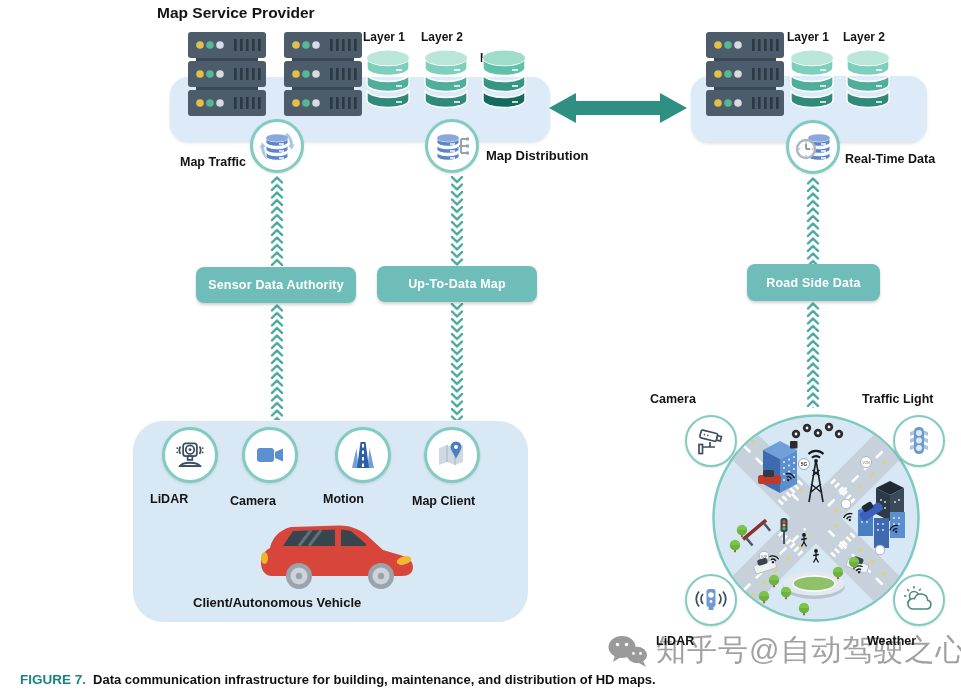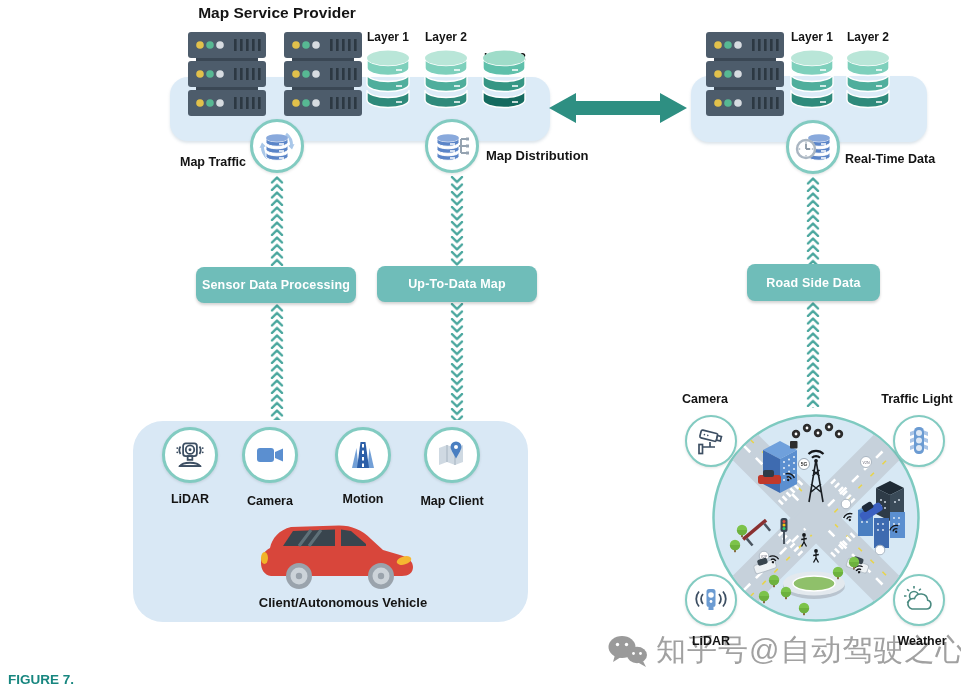--- a/index.html
+++ b/index.html
@@ -1,32 +1,32 @@
 <!DOCTYPE html>
 <html><head>
 <meta charset="utf-8">
 <style>
   html,body{margin:0;padding:0;background:#fff;}
   #stage{position:relative;width:961px;height:695px;background:#ffffff;overflow:hidden;
          font-family:"Liberation Sans",sans-serif;}
   .abs{position:absolute;}
   .lbl{font-weight:bold;color:#141414;line-height:1.15;}
-  .center{text-align:center;}
+  .center{}
   .band{background:#dcebf7;border-radius:18px;box-shadow:0 2px 3px rgba(120,150,175,.25);}
   .panel{background:#d9e8f5;border-radius:30px;}
   .tealbox{background:#6fbdb9;color:#fff;font-weight:bold;font-size:12.5px;
            border-radius:8px;display:flex;align-items:center;justify-content:center;
            box-shadow:0 2px 3px rgba(0,0,0,.18);letter-spacing:.2px;}
   .circle-node{background:#fff;border:3px solid #82cbc1;border-radius:50%;
            display:flex;align-items:center;justify-content:center;box-sizing:border-box;
            box-shadow:0 1px 3px rgba(0,0,0,.12);}
   .chev{position:absolute;}
   .cylA{--lid:#b9e6d8;--b1:#7ed0bc;--b2:#4fae9c;--b3:#2f8a7b;}
   .cylB{--lid:#9fdcc9;--b1:#5fc0ab;--b2:#359684;--b3:#156a5f;}
-  .caption-row{display:flex;align-items:flex-end;gap:7px;}
+  .caption-row{display:flex;align-items:flex-end;gap:7px;margin-left:12px;}
   .fig-label{color:#17867f;font-weight:bold;font-size:13.5px;}
   .fig-text{color:#111;font-weight:bold;font-size:13px;}
   .watermark{color:#9a9a9a;font-size:30px;letter-spacing:1px;opacity:.92;white-space:nowrap;
              text-shadow:1px 1px 0 rgba(255,255,255,.95),-1px -1px 0 rgba(255,255,255,.65);}
 </style>
 </head>
 <body>
 
 <div id="stage">
 
@@ -189,21 +189,21 @@
   <div class="abs circle-node" style="left:786px;top:120px;width:54px;height:54px;">
     <svg width="38" height="38" viewBox="0 0 38 38">
       <use href="#bdb" x="13" y="3" width="24" height="31"></use>
       <circle cx="12" cy="21" r="9" fill="#fff" stroke="#aab6c2" stroke-width="2.4"></circle>
       <path d="M12 21 L12 15.5 M12 21 L16.2 21" stroke="#8a97a4" stroke-width="1.8" fill="none"></path>
       <path d="M12 13.5 v1.6 M12 26.9 v1.6 M4.6 21 h1.6 M17.8 21 h1.6" stroke="#aab6c2" stroke-width="1.3"></path>
     </svg>
   </div>
   <div class="abs lbl" style="left:845px;top:152px;width:110px;font-size:12.5px;">Real-Time Data</div>
 
-  <div class="abs tealbox" style="left:196px;top:267px;width:160px;height:36px;">Sensor Data Processing</div>
+  <div class="abs tealbox" style="left:196px;top:267px;width:160px;height:36px;">Sensor Data Authority</div>
   <div class="abs tealbox" style="left:747px;top:264px;width:133px;height:37px;">Road Side Data</div>
   <div class="abs tealbox" style="left:377px;top:266px;width:160px;height:36px;">Up-To-Data Map</div>
 
   <div class="abs panel" style="left:133px;top:421px;width:395px;height:201px;"></div>
 
   <div class="abs circle-node" style="left:162px;top:427px;width:56px;height:56px;">
     <svg width="36" height="36" viewBox="0 0 34 34" fill="none" stroke="#3d4f63" stroke-width="1.7">
       <rect x="10.5" y="6" width="13" height="12" rx="2.5" fill="#fff"></rect>
       <circle cx="17" cy="12" r="4"></circle>
         <circle cx="17" cy="12" r="1.4" fill="#3d4f63" stroke="none"></circle>
@@ -482,15 +482,16 @@
           <circle cx="20.5" cy="12.5" r="1.7"></circle>
         <circle cx="27.5" cy="21.5" r="1.4"></circle>
           <circle cx="34.5" cy="21.5" r="1.4"></circle>
       </g>
     </svg>
     <span class="watermark">知乎号@自动驾驶之心</span>
   </div>
 
   <div class="abs caption-row" style="left:8px;top:672px;width:900px;z-index:9;">
     <span class="fig-label">FIGURE 7.</span>
+    <span class="fig-text">Data communication infrastructure for building, maintenance, and distribution of HD maps.</span>
   </div>
 
 </div>
 
 </body></html>

